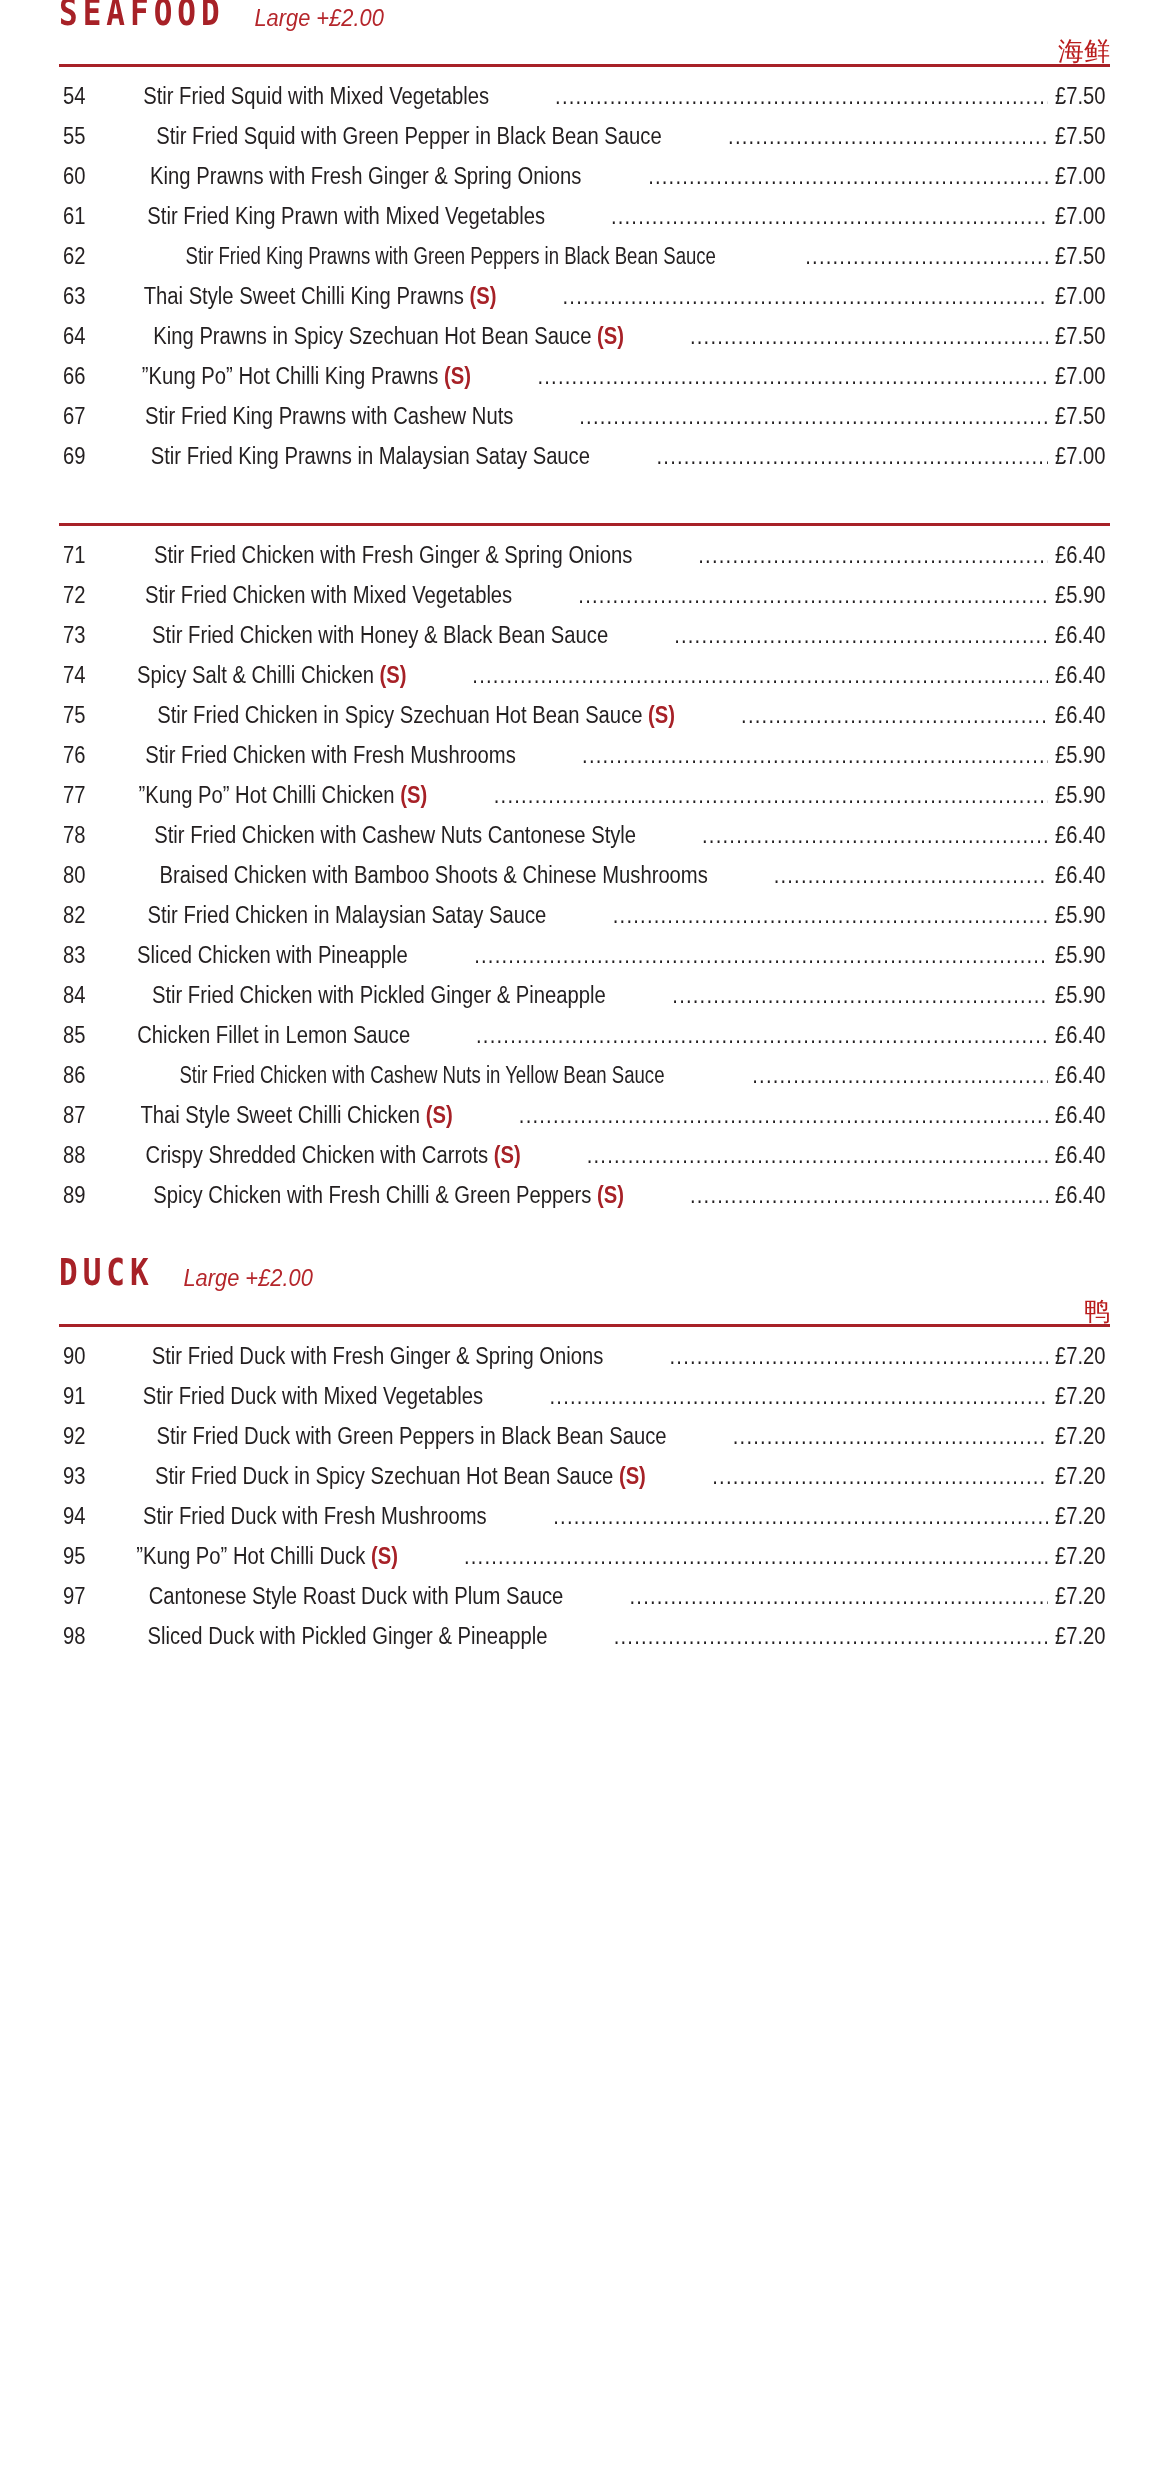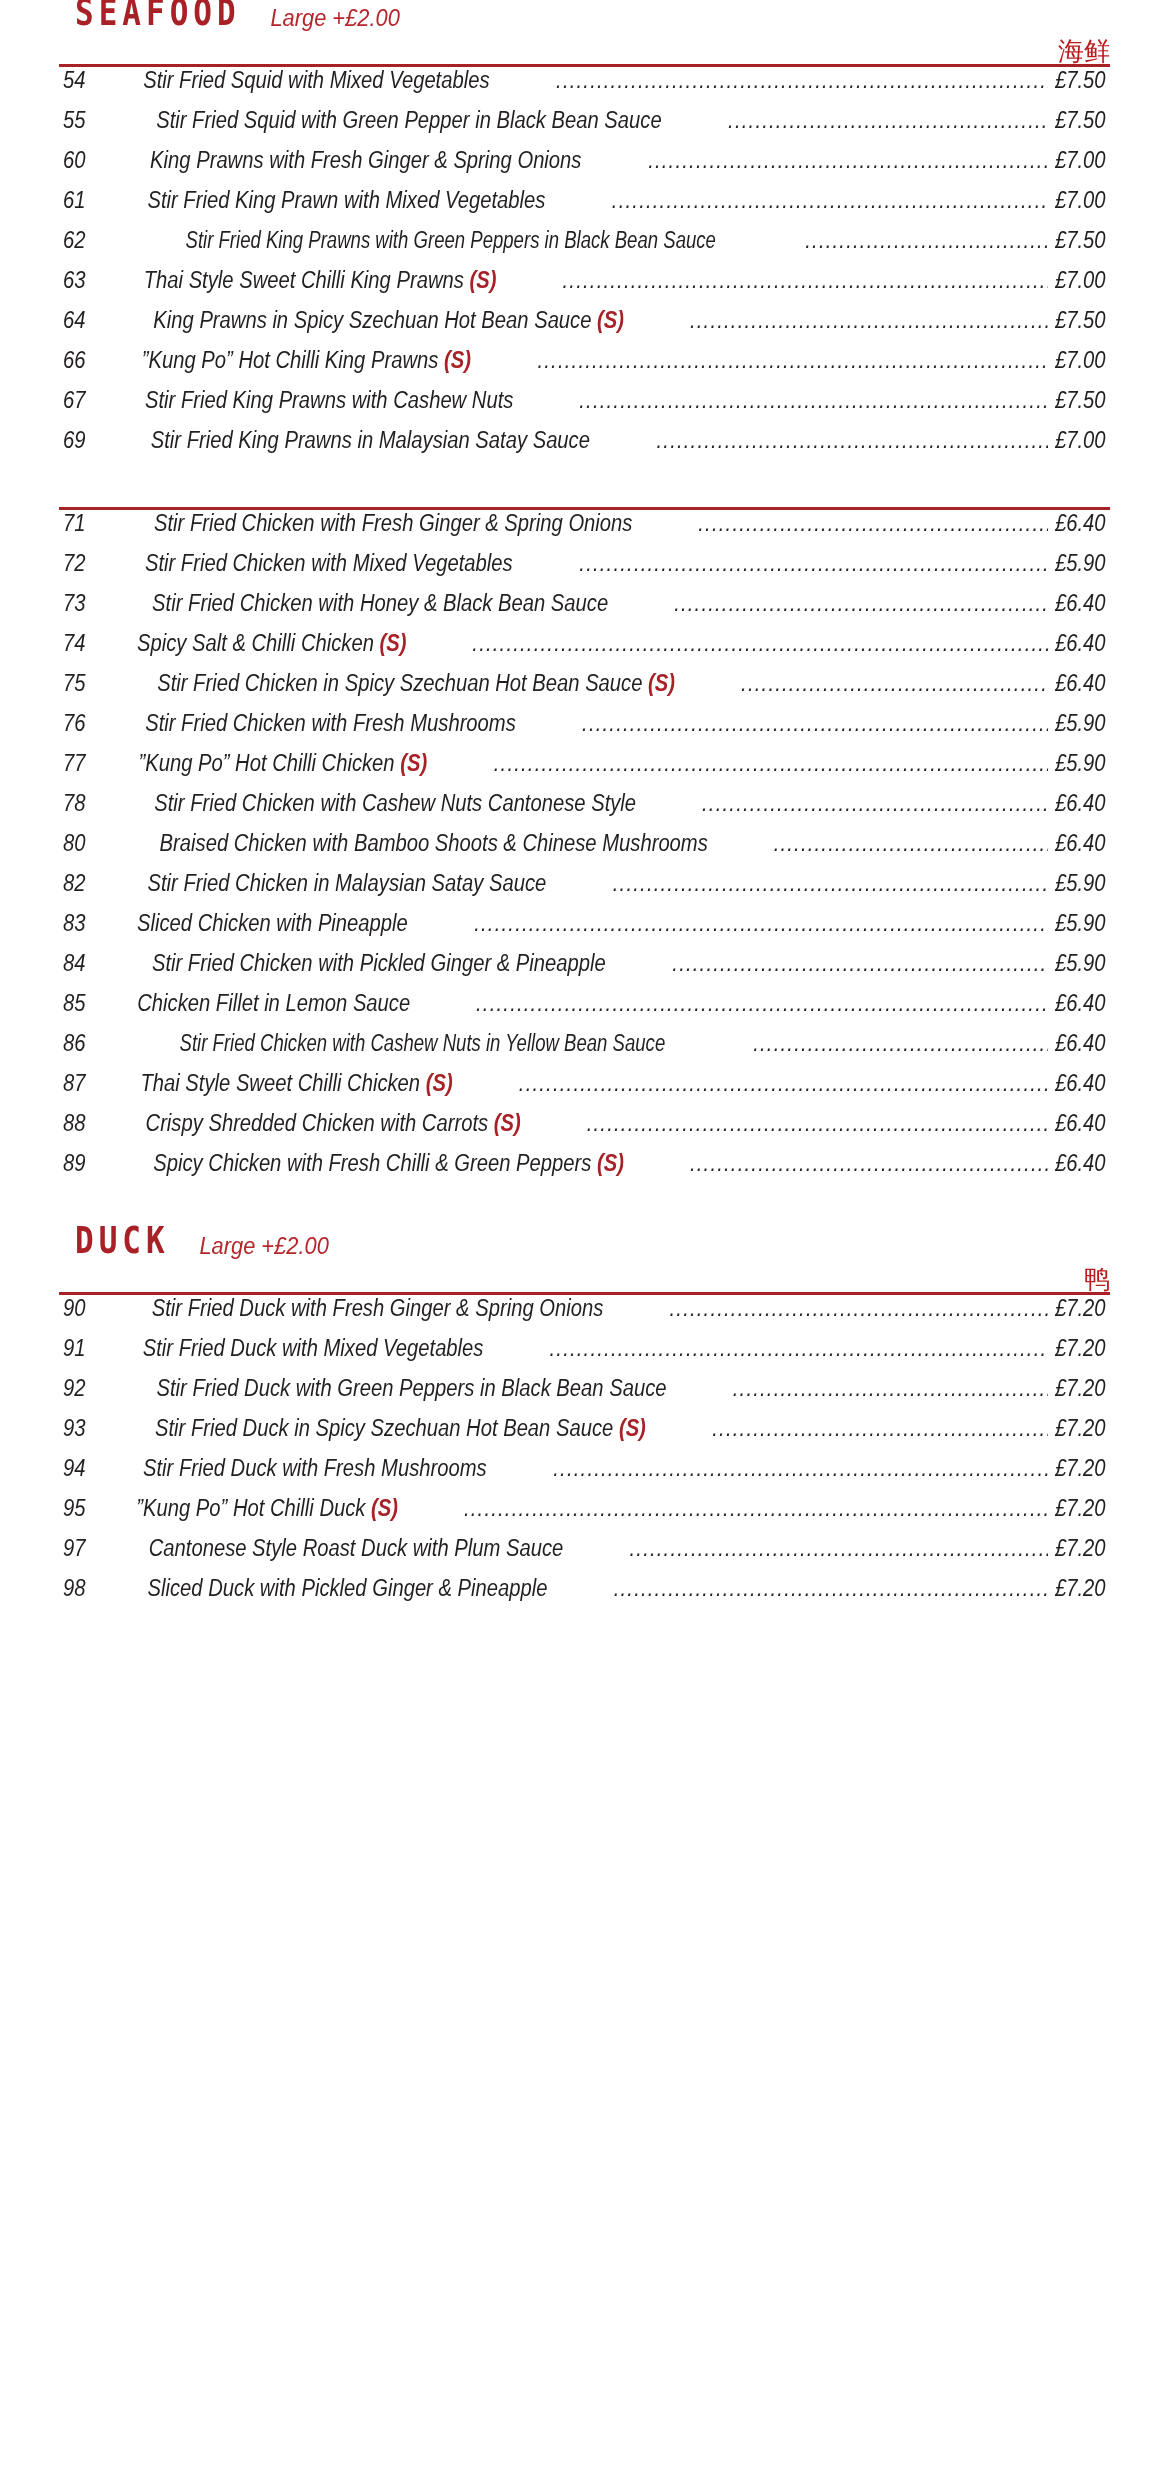--- a/index.html
+++ b/index.html
@@ -25,21 +25,20 @@
 
   
   .section {
     margin: 0;
   }
   .section-head {
     display: flex;
     align-items: baseline;
     position: relative;
     height: 64px;
-    margin-left: 16px;
   }
   .section-title {
     font-family: "DejaVu Sans Mono", monospace;
     font-weight: 700;
     font-size: 31px;
     letter-spacing: 5px;
     color: #a72127;
     text-transform: uppercase;
     line-height: 1;
     transform: scaleY(1.18);
@@ -67,21 +66,21 @@
     white-space: nowrap;
   }
   .rule {
     height: 3px;
     background: #a72127;
     width: 100%;
   }
 
   
   .items {
-    font-style: italic;
+    padding-top: 16px;
   }
   .row {
     display: flex;
     align-items: baseline;
     height: 40px;
     font-size: 23.5px;
     color: #231f20;
     white-space: nowrap;
   }
   .num {

